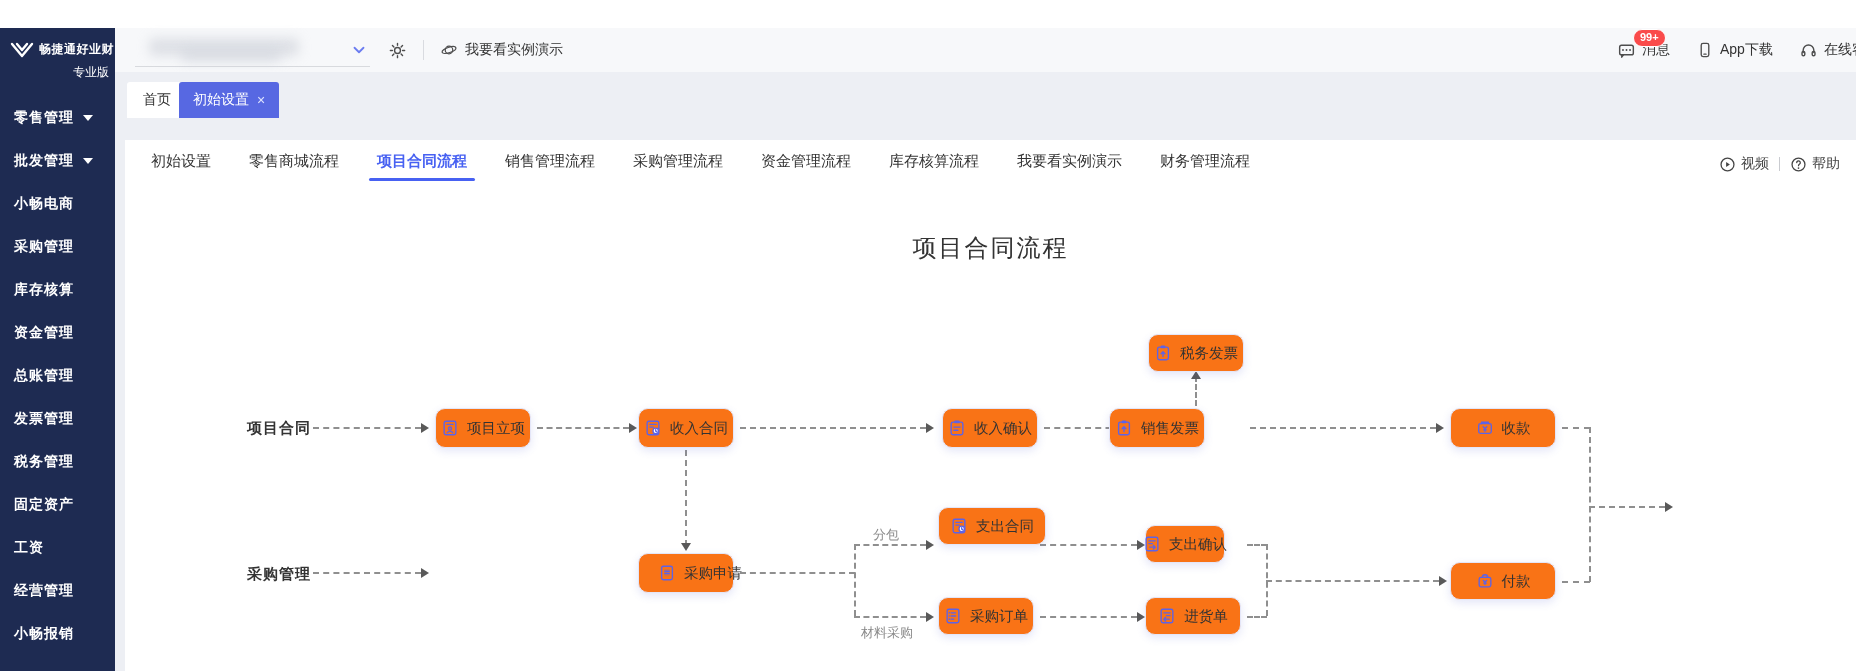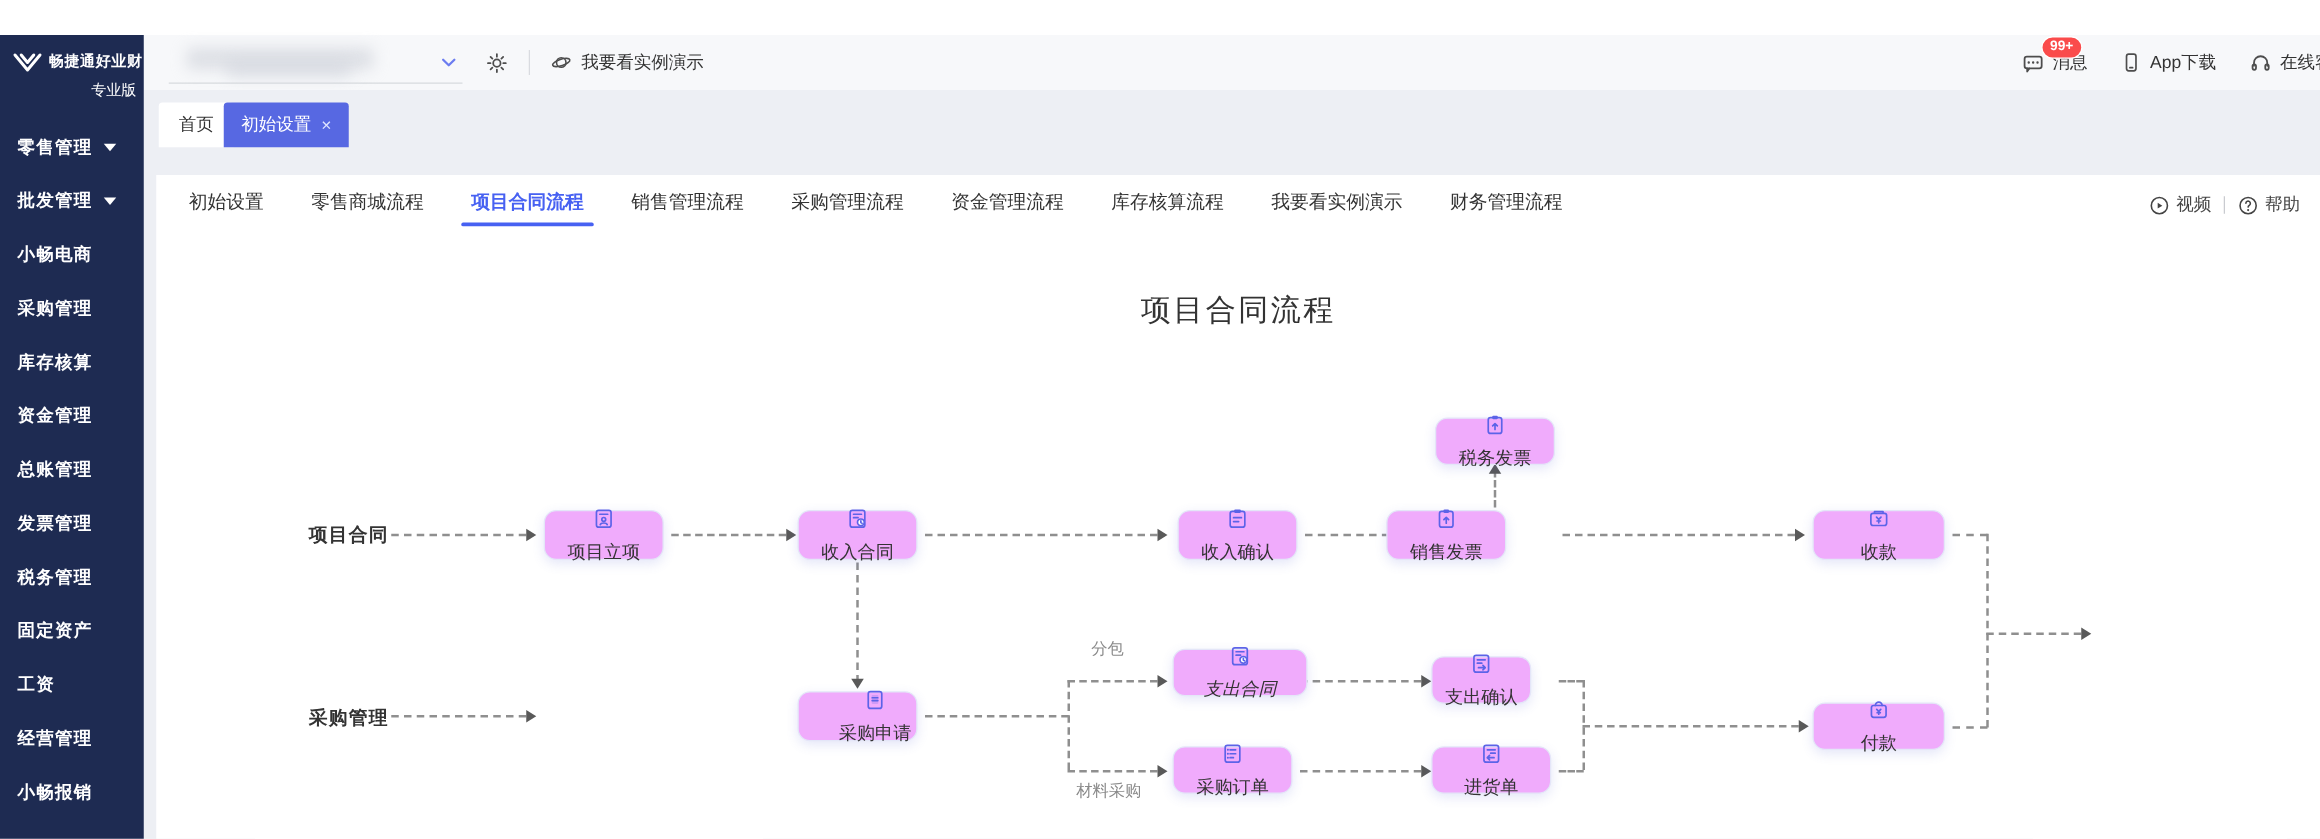--- a/index.html
+++ b/index.html
@@ -60,22 +60,22 @@
   .nav-act { display:flex; align-items:center; gap:5px; cursor:pointer; }
   .nav-sep { width:1px; height:14px; background:#c9cbd0; margin:0 10px; }
 
   
   .canvas { position:relative; height:calc(100% - 48px); }
   .flow-title { position:absolute; top:44px; left:0; width:100%; text-align:center; font-size:24px;
     color:#333; letter-spacing:2px; }
   .lane-label { position:absolute; font-size:15px; color:#333; font-weight:600; letter-spacing:1px; }
   .branch-label { position:absolute; font-size:13px; color:#8a8a8a; }
   .node { position:absolute; display:flex; align-items:center; justify-content:center; gap:8px;
-    background:#f0abfc; border:1px solid #e4e6f8; border-radius:10px; cursor:pointer;
-    box-shadow:0 3px 9px rgba(89,101,214,.16); font-size:14.5px; color:#333; white-space:nowrap;flex-direction:column; }
+    background:#f97316; border:1px solid #e4e6f8; border-radius:10px; cursor:pointer;
+    box-shadow:0 3px 9px rgba(89,101,214,.16); font-size:14.5px; color:#333; white-space:nowrap; }
   .hl { position:absolute; border-top:2px dashed #8f8f8f; }
   .vl { position:absolute; border-left:2px dashed #8f8f8f; }
   .ar { position:absolute; width:0; height:0; border-top:5px solid transparent;
     border-bottom:5px solid transparent; border-left:8px solid #595959; }
   .au { position:absolute; width:0; height:0; border-left:5px solid transparent;
     border-right:5px solid transparent; border-bottom:8px solid #595959; }
   .ad { position:absolute; width:0; height:0; border-left:5px solid transparent;
     border-right:5px solid transparent; border-top:8px solid #595959; }
   svg { display:block; }
 </style>
@@ -252,21 +252,21 @@
           </span>
         </span>
       </div>
 
       <div class="canvas">
         <div class="flow-title">项目合同流程</div>
 
         <div class="lane-label" style="left:122px; top:231px;">项目合同</div>
         <div class="lane-label" style="left:122px; top:377px;">采购管理</div>
 
-        <div class="branch-label" style="left:748px; top:322px;">分包</div>
+        <div class="branch-label" style="left:748px; top:338px;">分包</div>
         <div class="branch-label" style="left:736px; top:436px;">材料采购</div>
 
         <div class="hl" style="left:188px; top:239px; width:108px;"></div>
         <div class="ar" style="left:296px; top:235px;"></div>
         <div class="hl" style="left:412px; top:239px; width:92px;"></div>
         <div class="ar" style="left:504px; top:235px;"></div>
         <div class="hl" style="left:615px; top:239px; width:186px;"></div>
         <div class="ar" style="left:801px; top:235px;"></div>
         <div class="hl" style="left:919px; top:239px; width:88px;"></div>
         <div class="ar" style="left:1007px; top:235px;"></div>
@@ -378,21 +378,21 @@
           <span class="hicon">
             <svg width="18" height="18" viewBox="0 0 20 20" fill="none" stroke="#5c63e8" stroke-width="1.5" stroke-linecap="round" stroke-linejoin="round">
               <rect x="4" y="2.5" width="12" height="15" rx="2"></rect>
               <rect x="7" y="5.5" width="6" height="8" rx="1" fill="#5c63e8" opacity="0.22" stroke="none"></rect>
               <path d="M7.5 8h5M7.5 10.5h5"></path>
             </svg>
           </span>
           <span>采购申请</span>
         </div>
 
-        <div class="node" style="left:813px; top:331px; width:108px; height:38px;font-style:italic;">
+        <div class="node" style="left:813px; top:319px; width:108px; height:38px;">
           <span class="hicon">
             <svg width="18" height="18" viewBox="0 0 20 20" fill="none" stroke="#5c63e8" stroke-width="1.5" stroke-linecap="round" stroke-linejoin="round">
               <rect x="3.5" y="2.5" width="13" height="15" rx="2"></rect>
                 <path d="M6.5 6h7M6.5 9h4"></path>
               <circle cx="13" cy="13.2" r="3" fill="#fff"></circle>
                 <path d="M13 11.8v1.6l1.1.7"></path>
             </svg>
           </span>
           <span>支出合同</span>
         </div>

